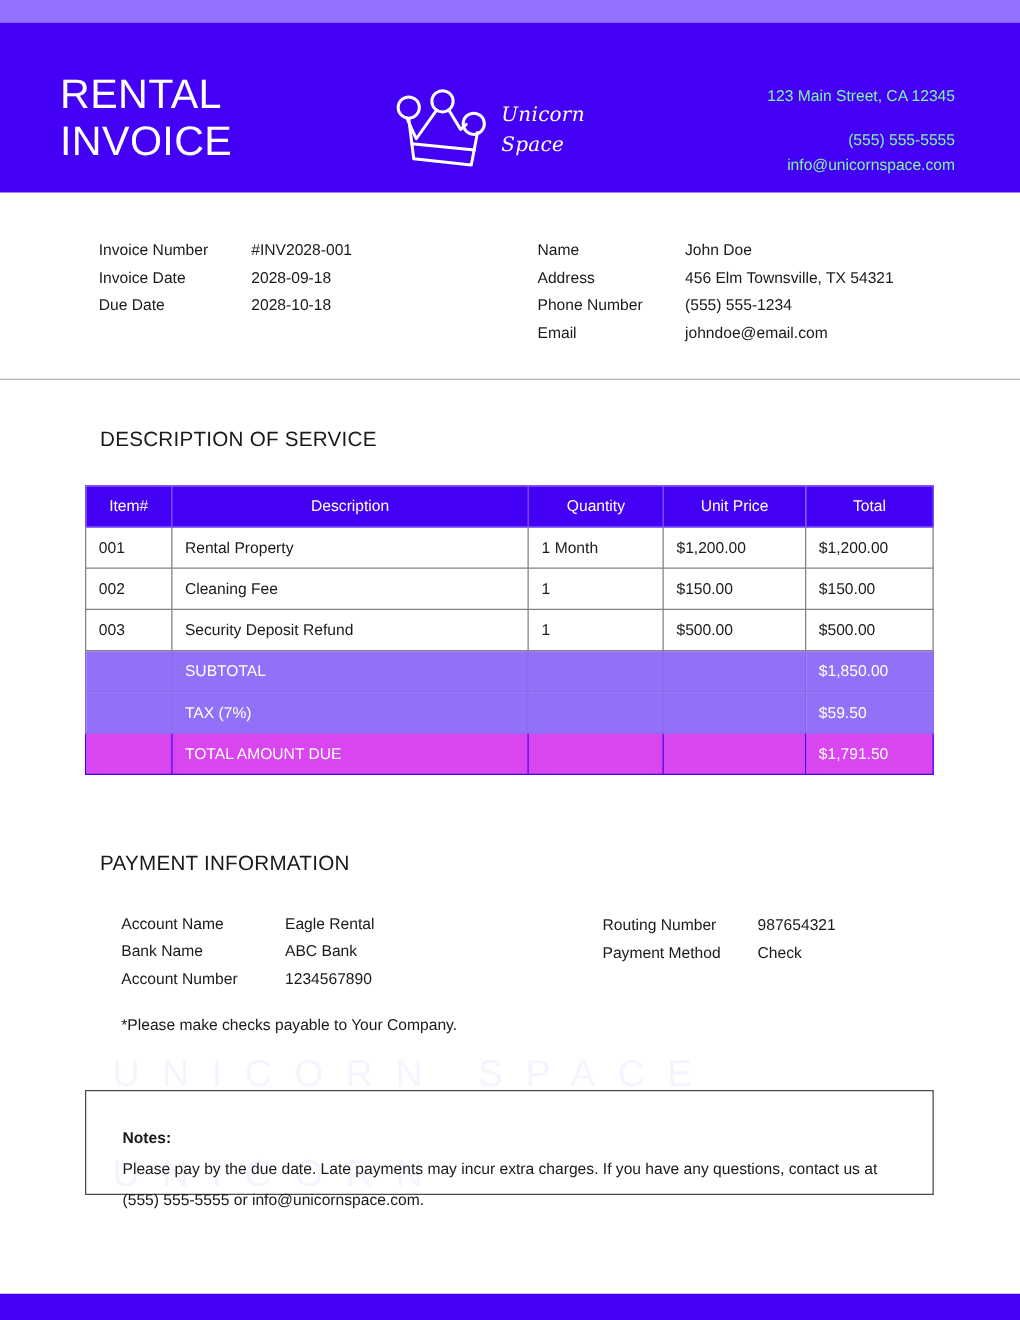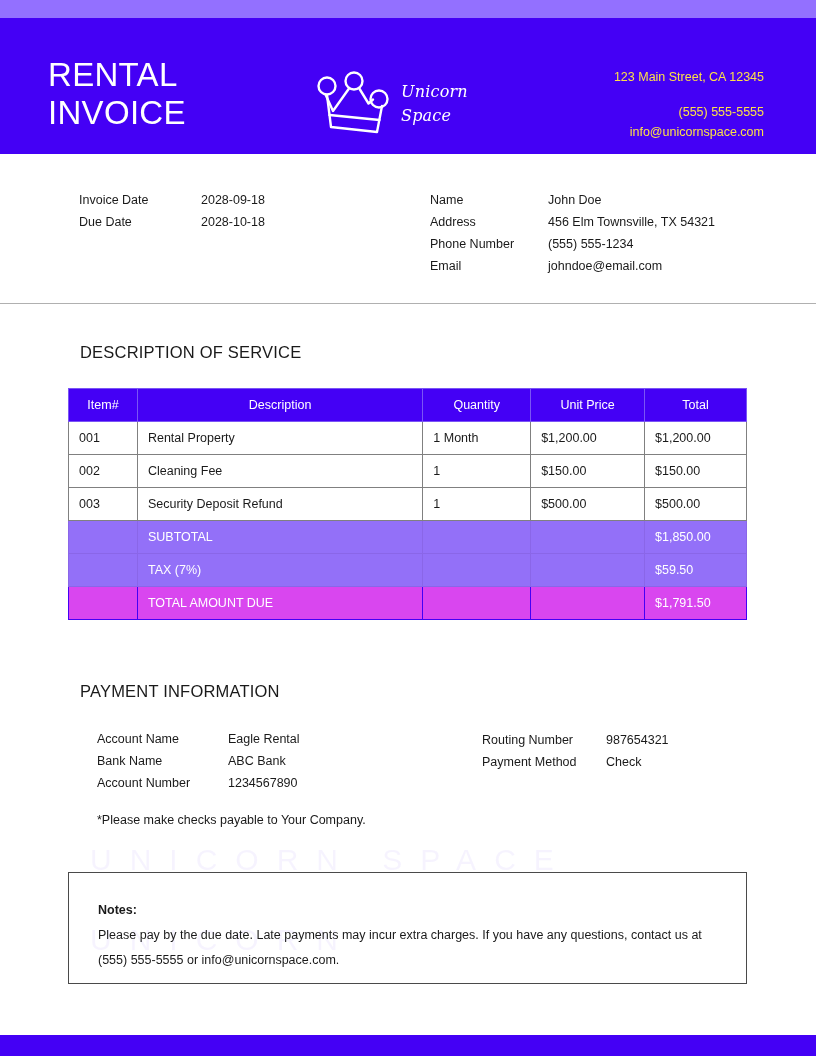--- a/index.html
+++ b/index.html
@@ -71,21 +71,21 @@
     white-space: pre-line;
     letter-spacing: 0.2px;
   }
 
   
   .header-contact {
     position: absolute;
     right: 52px;
     top: 52px;
     text-align: right;
-    color: #fde047;
+    color: #86efac;
     font-size: 12.5px;
     line-height: 15px;
   }
   .header-contact .addr { margin-bottom: 20px; }
   .header-contact .phone { margin-bottom: 5px; }
 
   
   .meta-left {
     position: absolute;
     left: 79px;
@@ -205,21 +205,21 @@
     font-size: 12.5px;
     color: #1a1a1a;
   }
 
   
   .notes-box {
     position: absolute;
     left: 68px;
     top: 872px;
     width: 679px;
-    height: 112px;
+    height: 84px;
     border: 1px solid #4a4a4a;
     background: transparent;
   }
   .notes-inner {
     position: absolute;
     left: 29px;
     top: 25px;
     right: 20px;
     font-size: 12.5px;
     color: #1a1a1a;
@@ -283,20 +283,24 @@
 
     <div class="header-contact">
       <div class="addr">123 Main Street, CA 12345</div>
       <div class="phone">(555) 555-5555</div>
       <div class="email">info@unicornspace.com</div>
     </div>
   </div>
 
   <div class="meta-left">
     <div class="meta-row">
+      <span class="meta-key">Invoice Number</span>
+      <span class="meta-val">#INV2028-001</span>
+    </div>
+    <div class="meta-row">
       <span class="meta-key">Invoice Date</span>
       <span class="meta-val">2028-09-18</span>
     </div>
     <div class="meta-row">
       <span class="meta-key">Due Date</span>
       <span class="meta-val">2028-10-18</span>
     </div>
   </div>
 
   <div class="meta-right">

